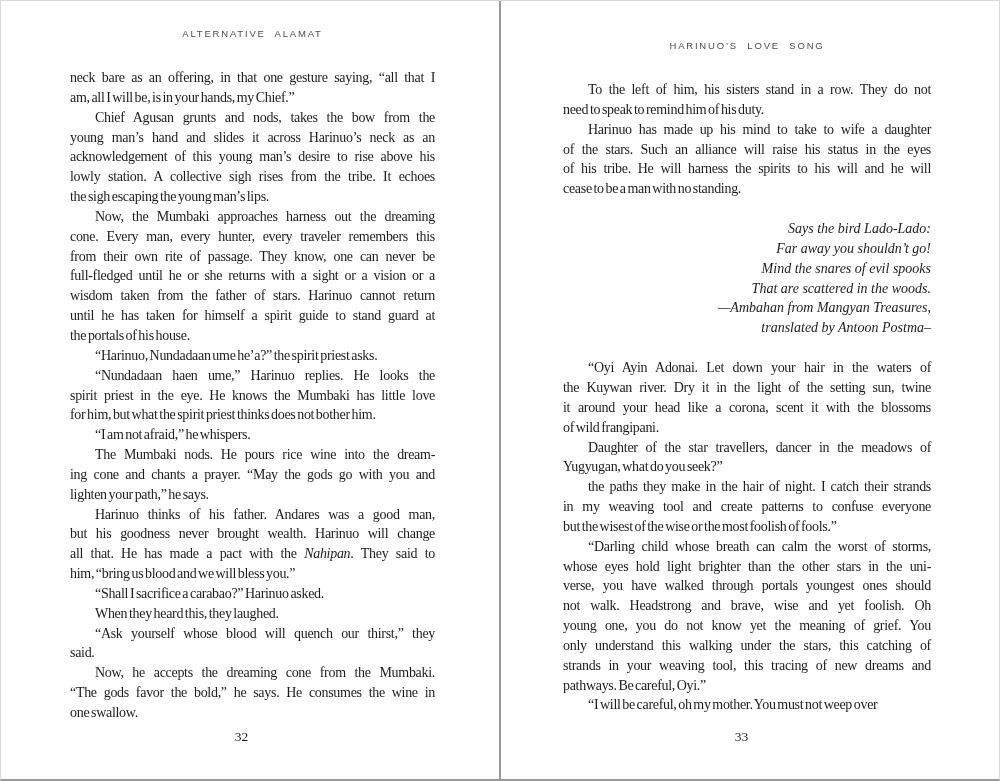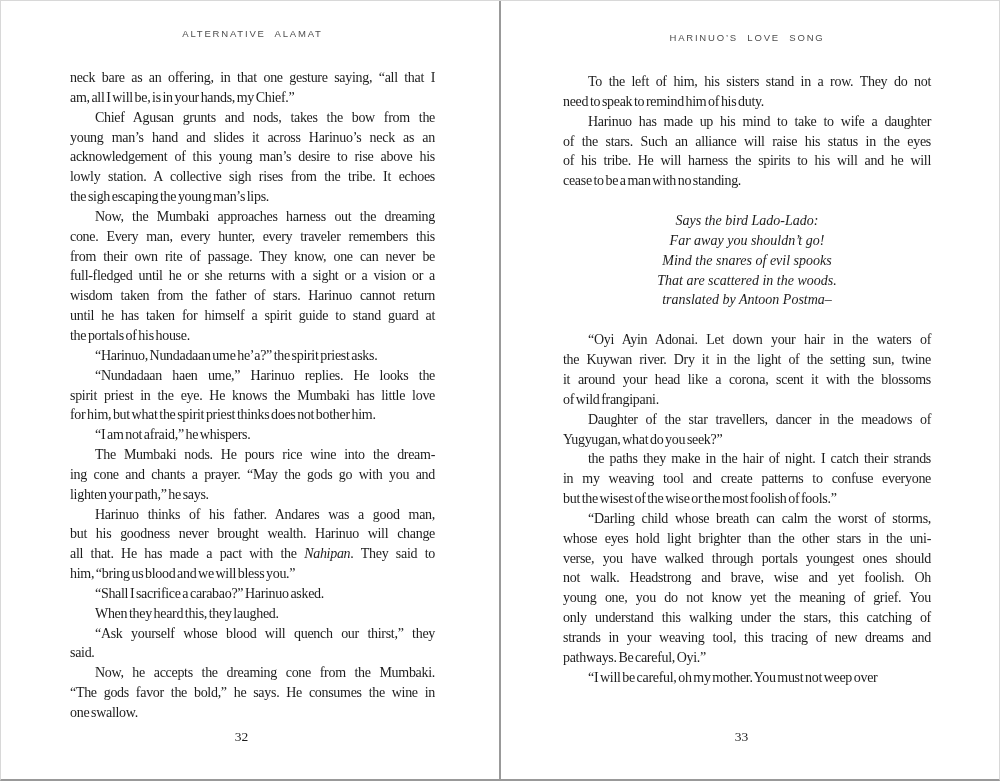--- a/index.html
+++ b/index.html
@@ -18,21 +18,21 @@
     display: flex;
     overflow: hidden;
   }
   .page {
     position: relative;
     width: 499px;
     height: 100%;
     box-sizing: border-box;
   }
   .page.left  { padding: 0 64px 0 69px; }
-  .page.right { padding: 4px 68px 0 62px; }
+  .page.right { padding: 12px 68px 0 62px; }
   .divider {
     width: 2px;
     height: 100%;
     background: var(--divider, #999999);
     flex: none;
   }
   .running-header {
     margin-top: 27px;
     height: 12px;
     text-align: center;
@@ -55,21 +55,21 @@
   }
   .para { margin: 0; }
   .para.indent .line:first-child { text-indent: 25px; }
   .line { min-height: 19.85px; }
   .line.just {
     text-align: justify;
     text-align-last: justify;
   }
   .poem {
     font-style: italic;
-    text-align: center;
+    text-align: right;
     margin: 20px 0;
     letter-spacing: 0;
     word-spacing: 0;
   }
   .folio {
     position: absolute;
     bottom: 34px;
     left: 0;
     right: 17px;
     text-align: center;
@@ -160,20 +160,21 @@
           <div class="line just">Harinuo has made up his mind to take to wife a daughter</div>
           <div class="line just">of the stars. Such an alliance will raise his status in the eyes</div>
           <div class="line just">of his tribe. He will harness the spirits to his will and he will</div>
           <div class="line">cease to be a man with no standing.</div>
         </div>
         <div class="poem">
           <div class="line">Says the bird Lado-Lado:</div>
           <div class="line">Far away you shouldn’t go!</div>
           <div class="line">Mind the snares of evil spooks</div>
           <div class="line">That are scattered in the woods.</div>
+          <div class="line">—Ambahan from Mangyan Treasures,</div>
           <div class="line">translated by Antoon Postma–</div>
         </div>
         <div class="para indent">
           <div class="line just">“Oyi Ayin Adonai. Let down your hair in the waters of</div>
           <div class="line just">the Kuywan river. Dry it in the light of the setting sun, twine</div>
           <div class="line just">it around your head like a corona, scent it with the blossoms</div>
           <div class="line">of wild frangipani.</div>
         </div>
         <div class="para indent">
           <div class="line just">Daughter of the star travellers, dancer in the meadows of</div>

